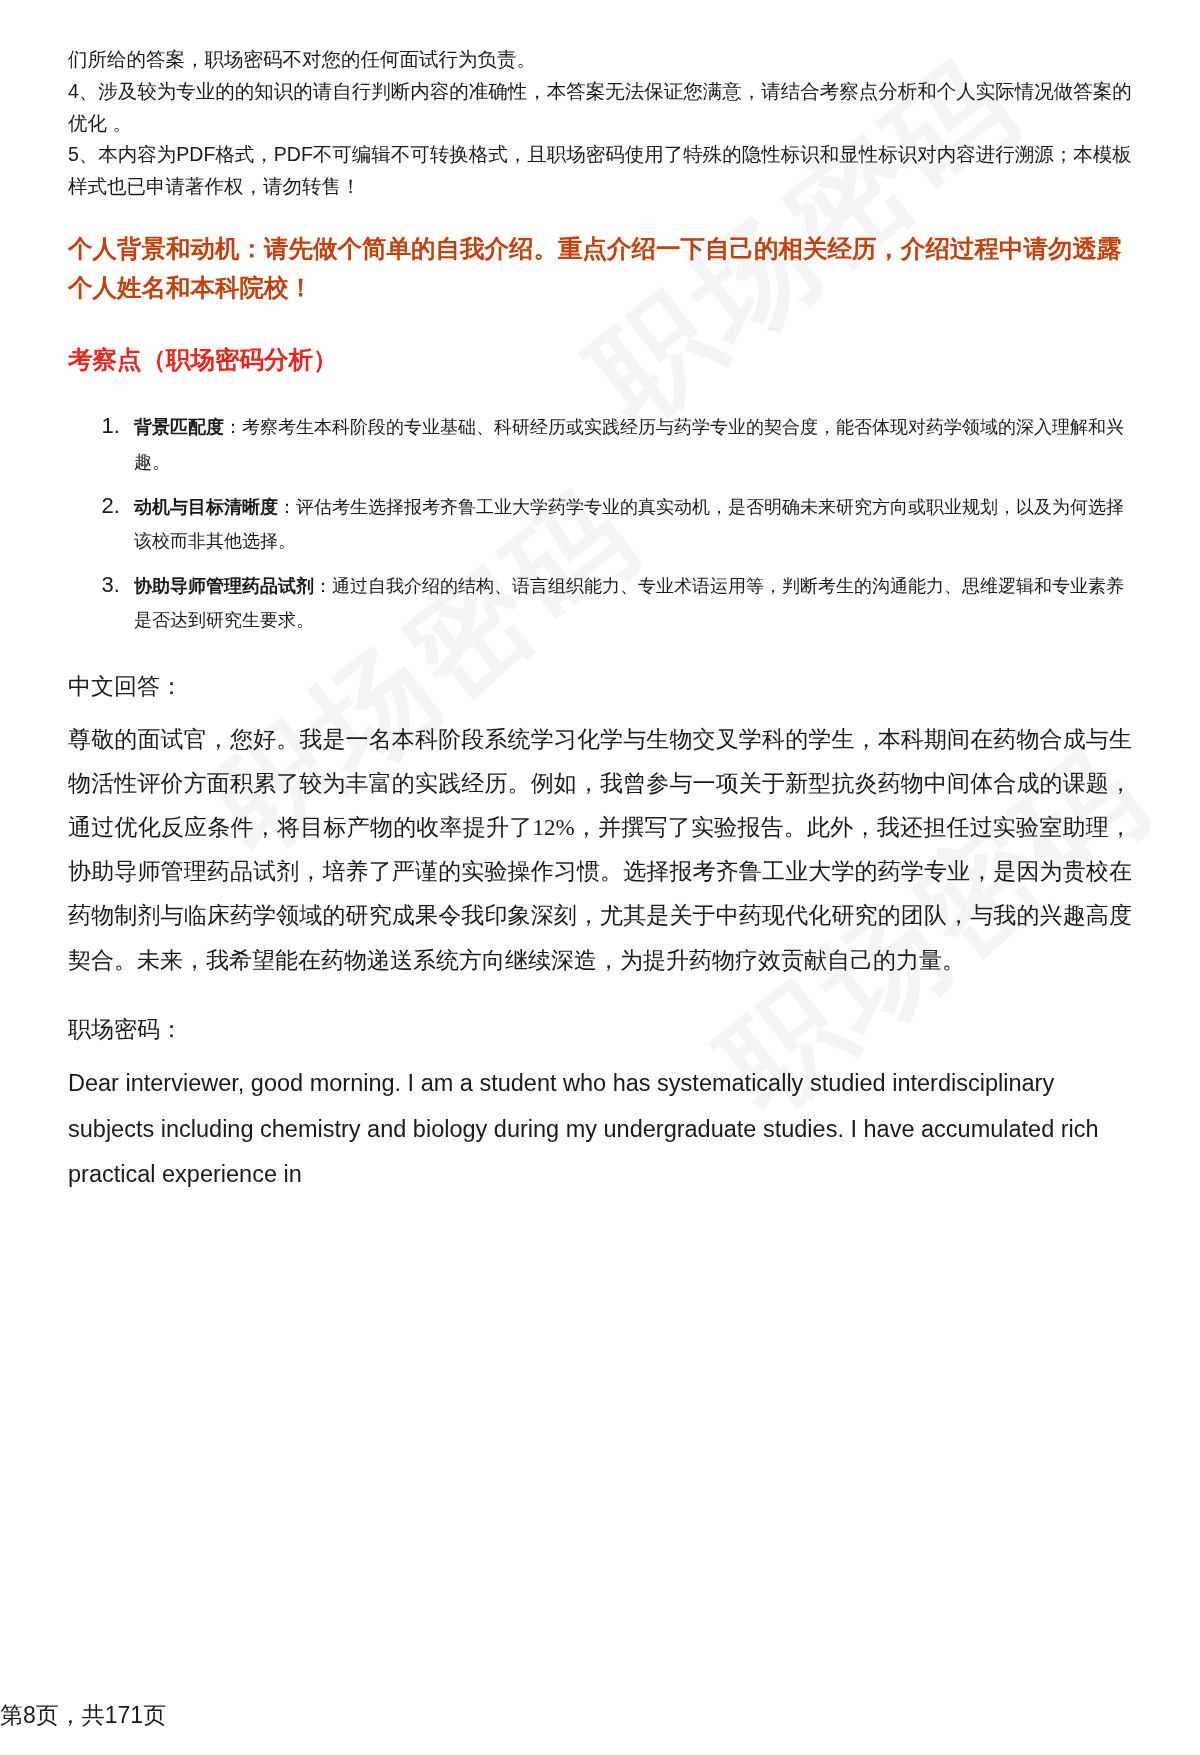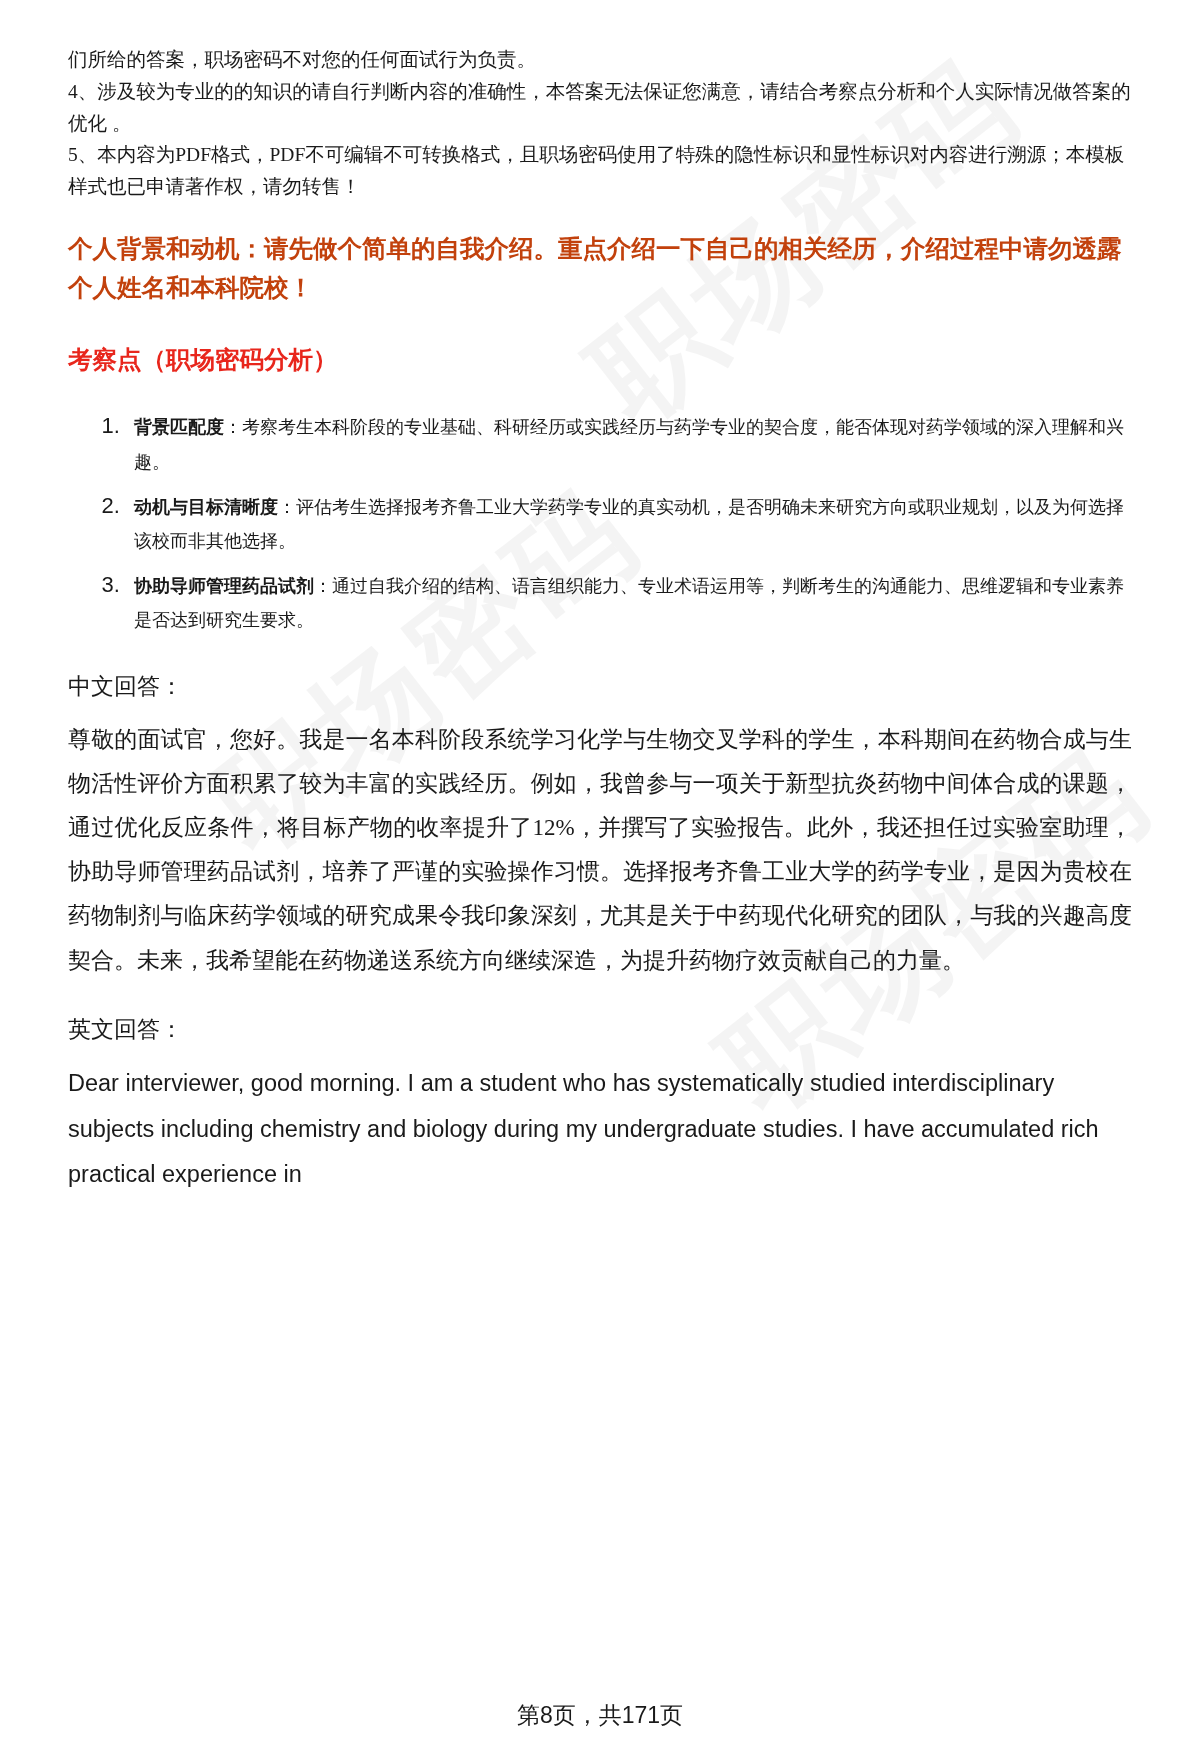--- a/index.html
+++ b/index.html
@@ -47,21 +47,20 @@
   .content {
     position: relative;
     z-index: 2;
     padding: 44px 68px 0 68px;
   }
 
   .notes {
     font-size: 19.5px;
     line-height: 1.63;
     color: #1a1a1a;
-    font-family: Liberation Serif, serif;
   }
   .notes p {
     margin: 0;
   }
 
   .heading-red {
     color: #c2410c;
     font-weight: bold;
     font-size: 24.5px;
     line-height: 1.6;
@@ -112,21 +111,21 @@
     font-size: 23.5px;
     line-height: 1.95;
   }
   .en-block { margin-top: 24px; }
 
   .footer {
     position: absolute;
     left: 0;
     bottom: 24px;
     width: 1200px;
-    text-align: center;
+    text-align: left;
     font-size: 23px;
     color: #1a1a1a;
     z-index: 2;
   }
 </style>
 </head>
 <body>
 
 <div class="page">
 
@@ -159,21 +158,21 @@
         <span class="pt-title">协助导师管理药品试剂</span><span>：通过自我介绍的结构、语言组织能力、专业术语运用等，判断考生的沟通能力、思维逻辑和专业素养是否达到研究生要求。</span>
       </li>
     </ol>
 
     <div class="body-block">
       <p class="body-label">中文回答：</p>
       <p class="body-para">尊敬的面试官，您好。我是一名本科阶段系统学习化学与生物交叉学科的学生，本科期间在药物合成与生物活性评价方面积累了较为丰富的实践经历。例如，我曾参与一项关于新型抗炎药物中间体合成的课题，通过优化反应条件，将目标产物的收率提升了12%，并撰写了实验报告。此外，我还担任过实验室助理，协助导师管理药品试剂，培养了严谨的实验操作习惯。选择报考齐鲁工业大学的药学专业，是因为贵校在药物制剂与临床药学领域的研究成果令我印象深刻，尤其是关于中药现代化研究的团队，与我的兴趣高度契合。未来，我希望能在药物递送系统方向继续深造，为提升药物疗效贡献自己的力量。</p>
     </div>
 
     <div class="body-block en-block">
-      <p class="body-label">英文回答：</p>
+      <p class="body-label">职场密码：</p>
       <p class="body-para-en">Dear interviewer, good morning. I am a student who has systematically studied interdisciplinary subjects including chemistry and biology during my undergraduate studies. I have accumulated rich practical experience in</p>
     </div>
 
   </div>
 
   <div class="footer">第8页，共171页</div>
 
 </div>
 
 </body></html>

